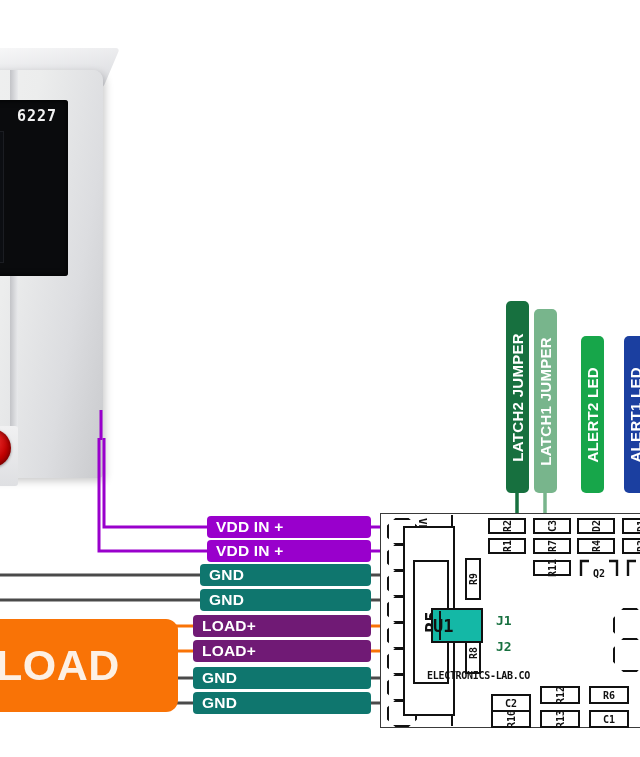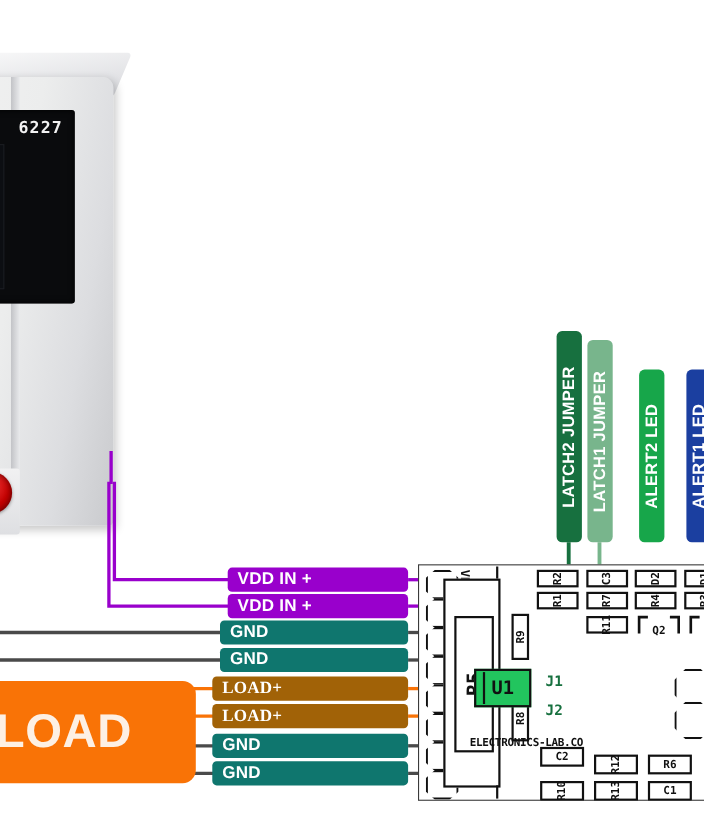--- a/index.html
+++ b/index.html
@@ -41,21 +41,21 @@
 
   
   #wires{position:absolute;left:0;top:0;width:640px;height:757px;}
 
   
   .bar{position:absolute;height:22px;border-radius:4px;color:#fff;
     font-size:15.5px;font-weight:bold;display:flex;align-items:center;
     padding-left:9px;box-sizing:border-box;letter-spacing:.2px;}
   .bar-purple{background:#9900cc;}
   .bar-gray{background:#0f766e;}
-  .bar-orange{background:#a16207;font-family:Liberation Serif, serif;}
+  .bar-orange{background:#701a75;}
 
   
   #load{position:absolute;left:-62px;top:619px;width:240px;height:93px;
     background:#f97306;border-radius:12px;display:flex;align-items:center;
     justify-content:center;color:#fdf0e4;font-size:43px;font-weight:bold;
     letter-spacing:.5px;}
 
   
   .vbar{position:absolute;width:23px;border-radius:5px;color:#fff;
     display:flex;align-items:center;justify-content:center;}
@@ -87,22 +87,22 @@
   .r5inner span{writing-mode:vertical-rl;transform:rotate(180deg);
     font-family:"DejaVu Sans Mono",monospace;font-size:18px;font-weight:bold;color:#111;}
   .r5lead{position:absolute;left:24px;width:2.4px;height:12px;background:#111;}
   .qmark{position:absolute;font-family:"DejaVu Sans Mono",monospace;font-size:10px;
     font-weight:bold;color:#111;}
   .octpad{position:absolute;width:30px;height:30px;background:#fff;border:2.4px solid #111;
     clip-path:polygon(30% 0,70% 0,100% 30%,100% 70%,70% 100%,30% 100%,0 70%,0 30%);}
   .jtxt{position:absolute;font-family:"DejaVu Sans Mono",monospace;font-size:13px;
     font-weight:bold;color:#17703f;}
   .u1{position:absolute;left:50px;top:94px;width:52px;height:35px;
-    border:2.4px solid #111;background:#22c55e;box-sizing:border-box;
-    display:flex;align-items:center;justify-content:center;}
+    border:2.4px solid #111;background:#14b8a6;box-sizing:border-box;
+    display:flex;align-items:center;}
   .u1 span{font-family:"DejaVu Sans Mono",monospace;font-size:17px;font-weight:bold;color:#111;}
   .u1notch{position:absolute;left:54px;top:97px;width:4px;height:29px;border-right:2px solid #111;}
   .logo{position:absolute;left:46px;top:156px;font-family:"DejaVu Sans Mono",monospace;
     font-size:10px;font-weight:bold;color:#111;letter-spacing:-.3px;white-space:nowrap;}
 </style>
 </head>
 <body>
 
 <div id="psu">
   <div class="psu-top"></div>
@@ -270,21 +270,21 @@
     </div>
   <div class="u1notch"></div>
 
   <div class="jtxt" style="left:115px;top:99px;">J1</div>
   <div class="jtxt" style="left:115px;top:125px;">J2</div>
   <div class="octpad" style="left:232px;top:94px;"></div>
   <div class="octpad" style="left:232px;top:124px;"></div>
 
   <div class="logo">ELECTRONICS-LAB.CO</div>
 
-  <div class="comp horiz" style="left:110px;top:165px;width:40px;height:18px;">
+  <div class="comp horiz" style="left:110px;top:180px;width:40px;height:18px;">
       <span>C2</span>
     </div>
   <div class="comp" style="left:159px;top:172px;width:40px;height:18px;">
       <span>R12</span>
     </div>
   <div class="comp horiz" style="left:208px;top:172px;width:40px;height:18px;">
       <span>R6</span>
     </div>
   <div class="comp" style="left:110px;top:196px;width:40px;height:18px;">
       <span>R10</span>

